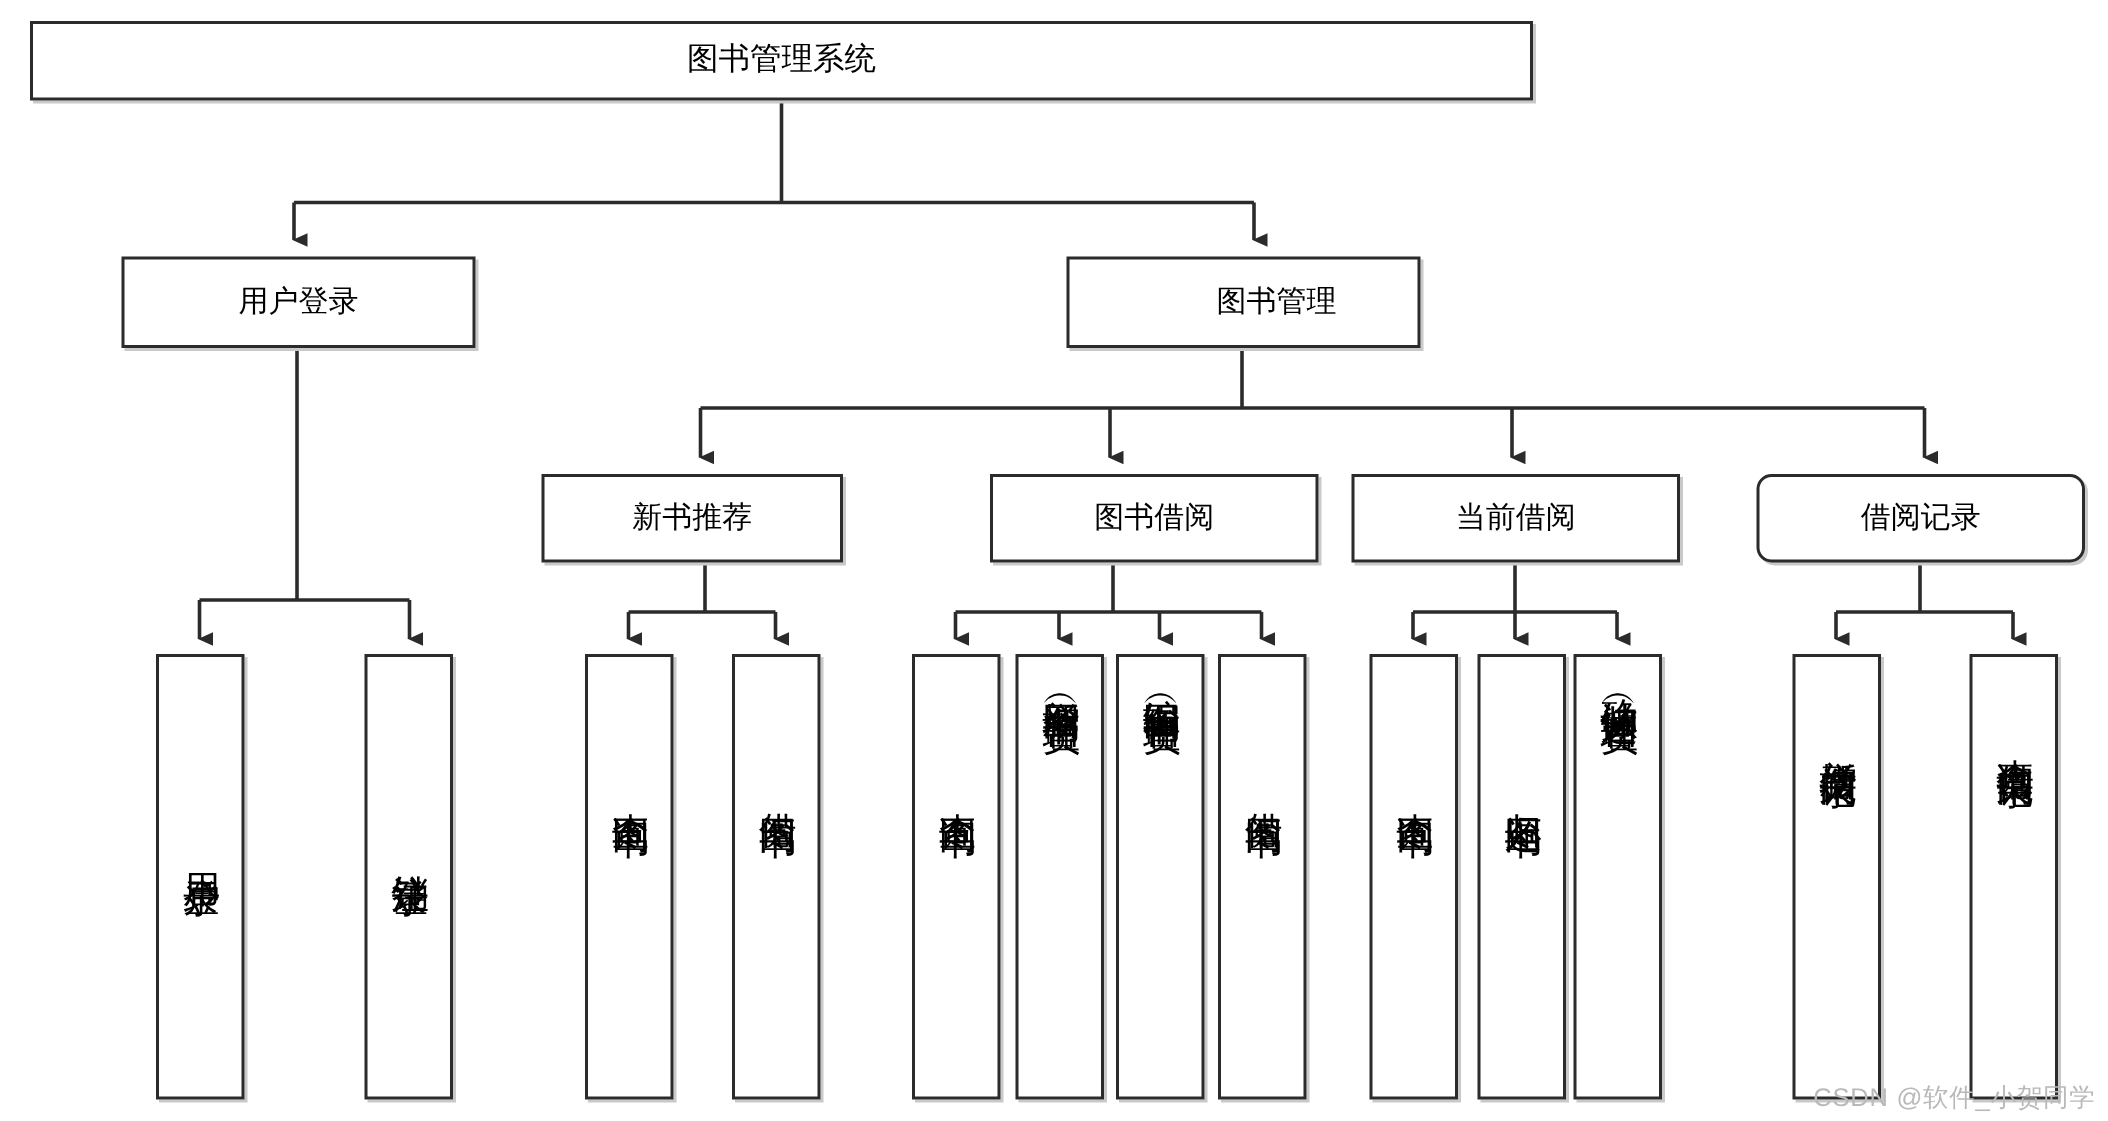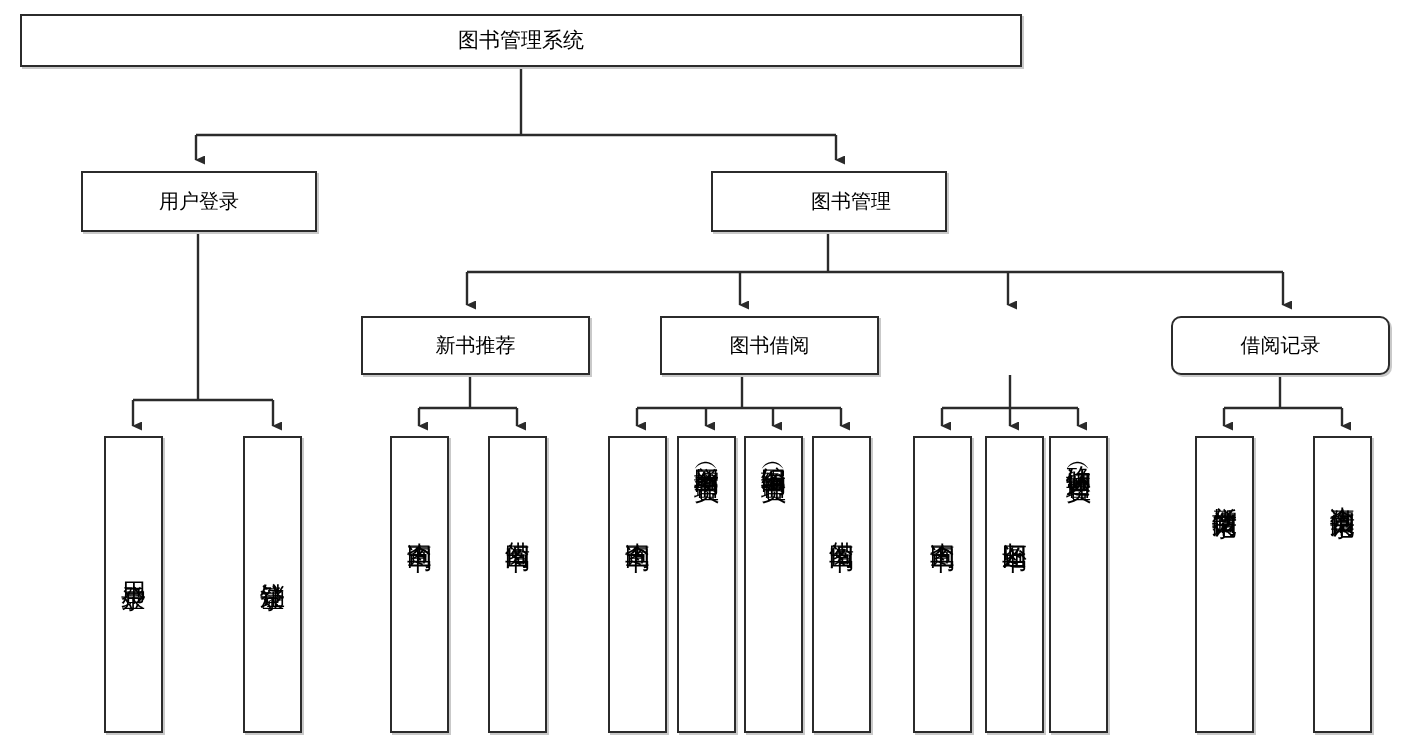--- a/index.html
+++ b/index.html
@@ -140,26 +140,29 @@
     <span class="node-label">图书管理系统</span>
   </div>
 
   <div class="node shadowed tier-2" style="left:81px; top:171px; width:236px; height:61px;">
     <span class="node-label">用户登录</span>
   </div>
   <div class="node shadowed tier-2" style="left:711px; top:171px; width:236px; height:61px;padding-left:44px;">
     <span class="node-label">图书管理</span>
   </div>
 
-  <div class="node shadowed tier-3" style="left:361px; top:316px; width:229px; height:59px;">
+  <div class="node shadowed tier-3" style="left:361px; top:316px; width:201px; height:59px;">
     <span class="node-label">新书推荐</span>
   </div>
   <div class="node shadowed tier-3" style="left:633px; top:316px; width:219px; height:59px;margin-left:27px;">
     <span class="node-label">图书借阅</span>
   </div>
+  <div class="node shadowed tier-3" style="left:901px; top:316px; width:219px; height:59px;">
+    <span class="node-label">当前借阅</span>
+  </div>
   <div class="node shadowed tier-3" style="left:1171px; top:316px; width:219px; height:59px;border-radius:10px;">
     <span class="node-label">借阅记录</span>
   </div>
 
   <div class="node shadowed leaf midlow" style="left:104px; top:436px; width:59px; height:297px;">
     <span class="node-label">用户登录</span>
   </div>
   <div class="node shadowed leaf midlow" style="left:243px; top:436px; width:59px; height:297px;">
     <span class="node-label">注销登录</span>
   </div>
@@ -194,14 +197,15 @@
     <span class="node-label">确认归还（管理员）</span>
   </div>
 
   <div class="node shadowed leaf" style="left:1195px; top:436px; width:59px; height:297px;">
     <span class="node-label" style="padding-top:42px;">新增借阅记录</span>
   </div>
   <div class="node shadowed leaf" style="left:1313px; top:436px; width:59px; height:297px;">
     <span class="node-label" style="padding-top:42px;">查询借阅记录</span>
   </div>
 
+  <div class="watermark">CSDN @软件_小贺同学</div>
 
 </div>
 
 </body></html>

